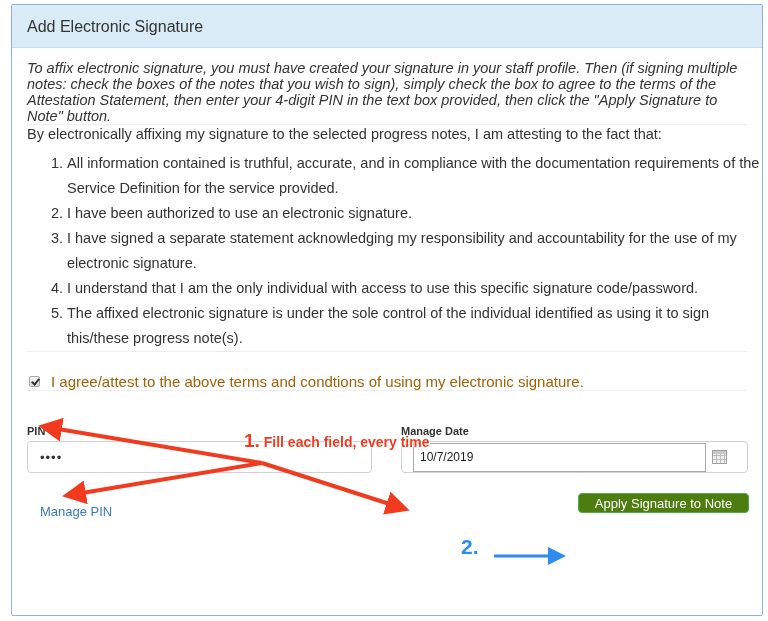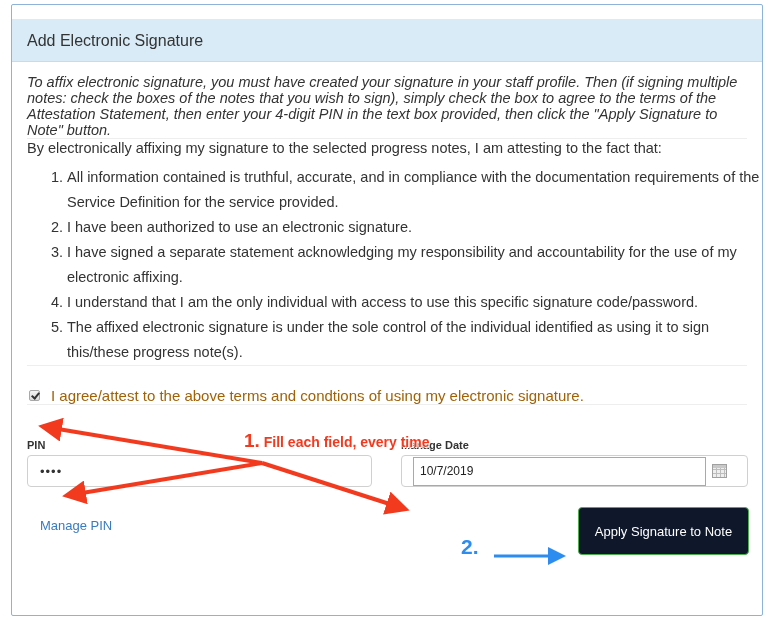--- a/index.html
+++ b/index.html
@@ -5,21 +5,21 @@
     * { box-sizing: border-box; margin: 0; padding: 0; }
     html, body { width: 768px; height: 621px; background: #ffffff; overflow: hidden; }
     body { font-family: "Liberation Sans", sans-serif; color: #333333; position: relative; }
 
     .panel {
       position: absolute; left: 11px; top: 4px; width: 752px; height: 612px;
       border: 1px solid #8db3d8; border-radius: 2px; background: #fff;
     }
     .panel-heading {
       height: 43px; background: #d9ebf6; border-bottom: 1px solid #c4dcee;
-      padding: 13px 15px 0 15px; font-size: 16px; color: #333; margin-top: 14px;
+      padding: 13px 15px 0 15px; font-size: 16px; color: #333;
     }
     .panel-body { padding: 0 15px; position: relative; }
 
     .instructions {
       margin-top: 12px; font-style: italic; font-size: 14.5px; line-height: 16px;
       color: #333; width: 725px;
     }
     hr.sep { border: none; border-top: 1px solid #eeeeee; margin: 0; }
     .sep1 { margin-top: 17px; }
 
@@ -69,22 +69,22 @@
         repeating-linear-gradient(0deg, transparent 0 3px, #bdbdbd 3px 4px),
         #eeeeee;
     }
 
     .bottom-row { position: relative; margin-top: 20px; height: 40px; }
     .manage-pin {
       position: absolute; left: 13px; top: 11px; font-size: 13px; color: #3a7bc0;
       cursor: pointer;
     }
     .apply-btn {
-      position: absolute; left: 551px; top: 0; width: 171px; height: 48px;
-      background: #0f172a; border: 1px solid #4cae4c; border-radius: 4px;
+      position: absolute; left: 551px; top: 0; width: 171px; height: 20px;
+      background: #4d7c0f; border: 1px solid #4cae4c; border-radius: 4px;
       color: #fff; font-size: 13px; display: flex; align-items: center; justify-content: center;
       cursor: pointer;
     }
 
     
     .annot { position: absolute; left: 0; top: 0; width: 768px; height: 621px; pointer-events: none; }
     .annot-label-1 {
       position: absolute; left: 244px; top: 430px; color: #f23a1f; font-weight: bold;
       font-size: 14px; text-shadow: 0 0 2px #fff, 0 0 2px #fff, 1px 1px 0 #fff;
       white-space: nowrap;
@@ -101,21 +101,21 @@
 <div class="panel">
   <div class="panel-heading">Add Electronic Signature</div>
   <div class="panel-body">
     <p class="instructions">To affix electronic signature, you must have created your signature in your staff profile. Then (if signing multiple notes: check the boxes of the notes that you wish to sign), simply check the box to agree to the terms of the Attestation Statement, then enter your 4-digit PIN in the text box provided, then click the "Apply Signature to Note" button.</p>
     <hr class="sep sep1">
 
     <div class="attest-intro">By electronically affixing my signature to the selected progress notes, I am attesting to the fact that:</div>
     <ol class="attest-list">
       <li>All information contained is truthful, accurate, and in compliance with the documentation requirements of the Service Definition for the service provided.</li>
       <li>I have been authorized to use an electronic signature.</li>
-      <li>I have signed a separate statement acknowledging my responsibility and accountability for the use of my electronic affixing.</li>
+      <li>I have signed a separate statement acknowledging my responsibility and accountability for the use of my electronic signature.</li>
       <li>I understand that I am the only individual with access to use this specific signature code/password.</li>
       <li>The affixed electronic signature is under the sole control of the individual identified as using it to sign this/these progress note(s).</li>
     </ol>
 
     <hr class="sep sep2">
 
     <div class="agree-row">
       <span class="agree-check"></span>
       <span class="agree-text">I agree/attest to the above terms and condtions of using my electronic signature.</span>
     </div>

